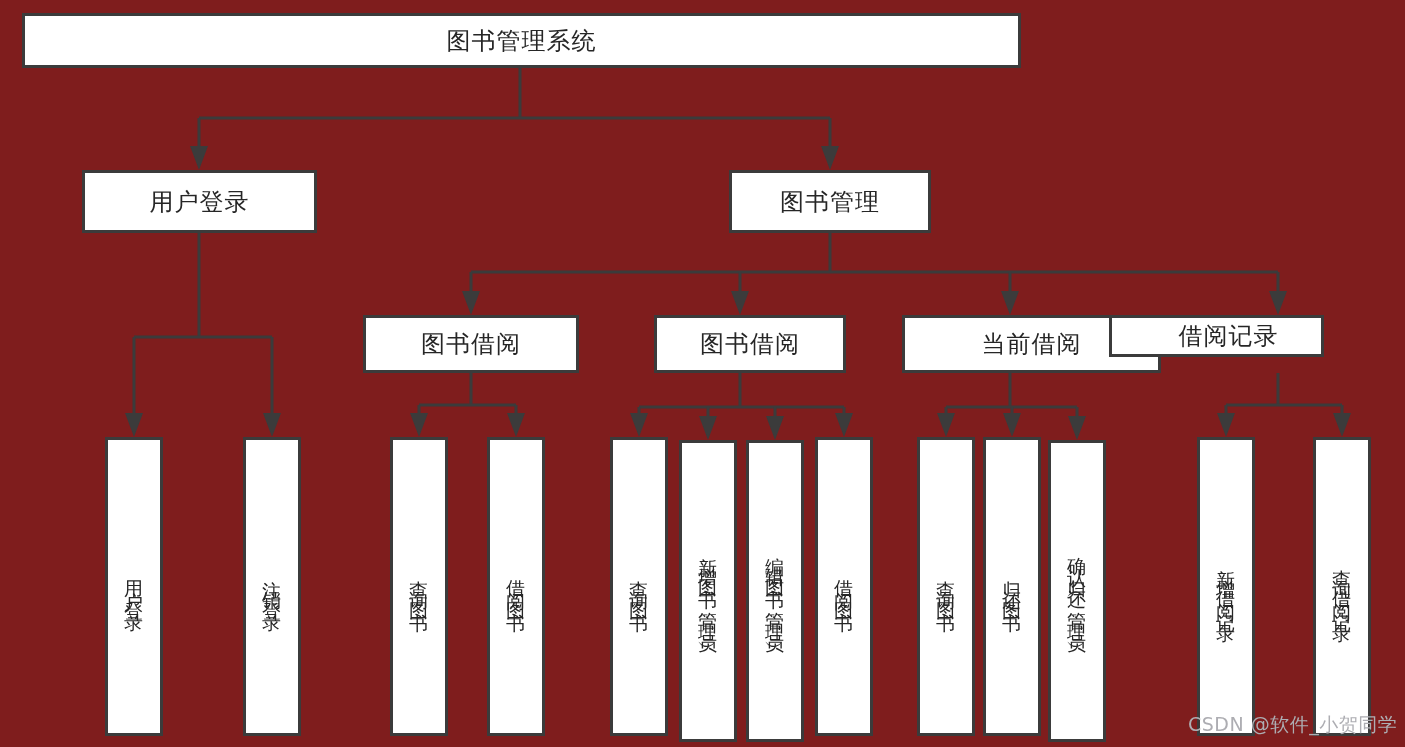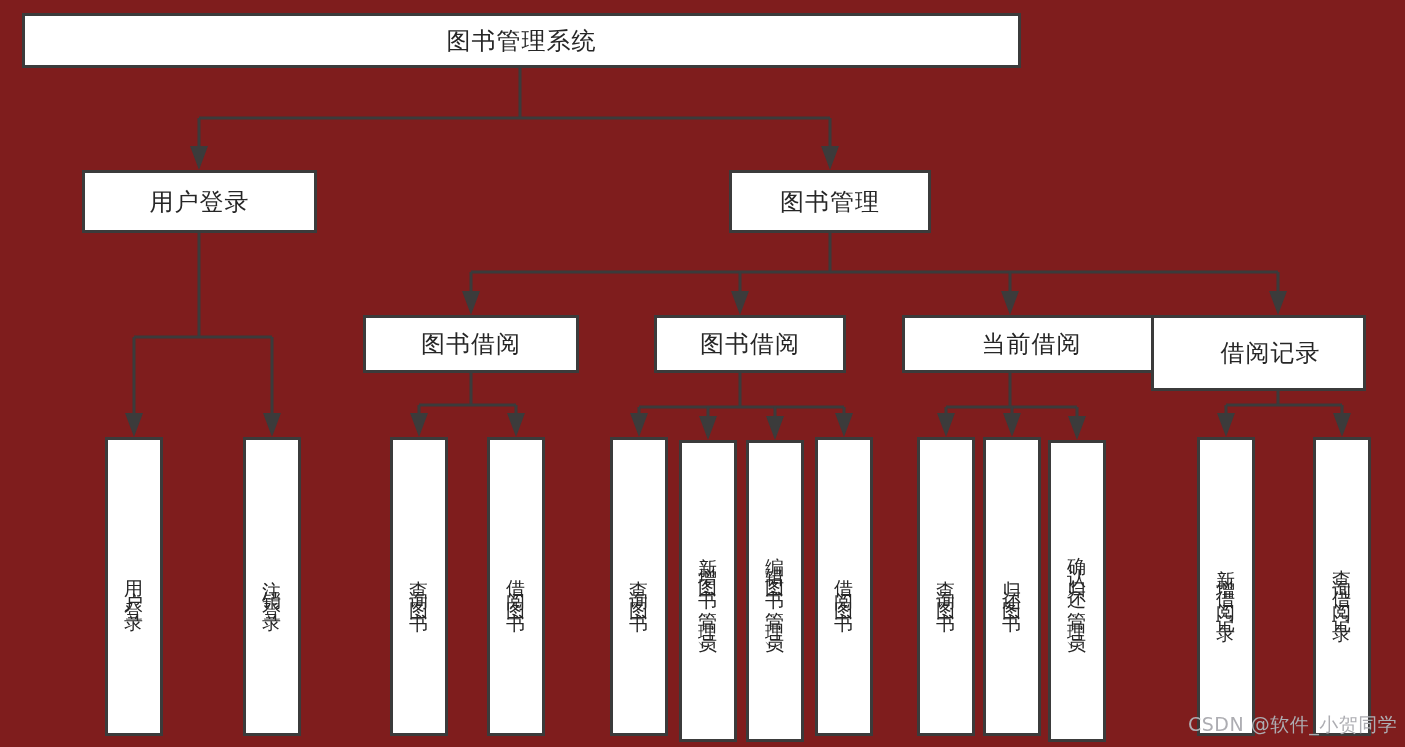--- a/index.html
+++ b/index.html
@@ -135,21 +135,21 @@
   </svg>
 
   <div class="bh" style="left:22px; top:13px; width:999px; height:55px;">图书管理系统</div>
 
   <div class="bh" style="left:82px; top:170px; width:235px; height:63px;">用户登录</div>
   <div class="bh" style="left:729px; top:170px; width:202px; height:63px;">图书管理</div>
 
   <div class="bh" style="left:363px; top:315px; width:216px; height:58px;">图书借阅</div>
   <div class="bh" style="left:654px; top:315px; width:192px; height:58px;">图书借阅</div>
   <div class="bh" style="left:902px; top:315px; width:259px; height:58px;">当前借阅</div>
-  <div class="bh" style="left:1151px; top:315px; width:215px; height:76px;padding-left:24px;">借阅记录</div>
+  <div class="bh" style="left:1109px; top:315px; width:215px; height:42px;padding-left:24px;">借阅记录</div>
 
   <div class="bv" style="left:105px;">
     <span class="vtxt">用户登录</span>
   </div>
   <div class="bv" style="left:243px;">
     <span class="vtxt">注销登录</span>
   </div>
 
   <div class="bv" style="left:390px;">
     <span class="vtxt">查询图书</span>

